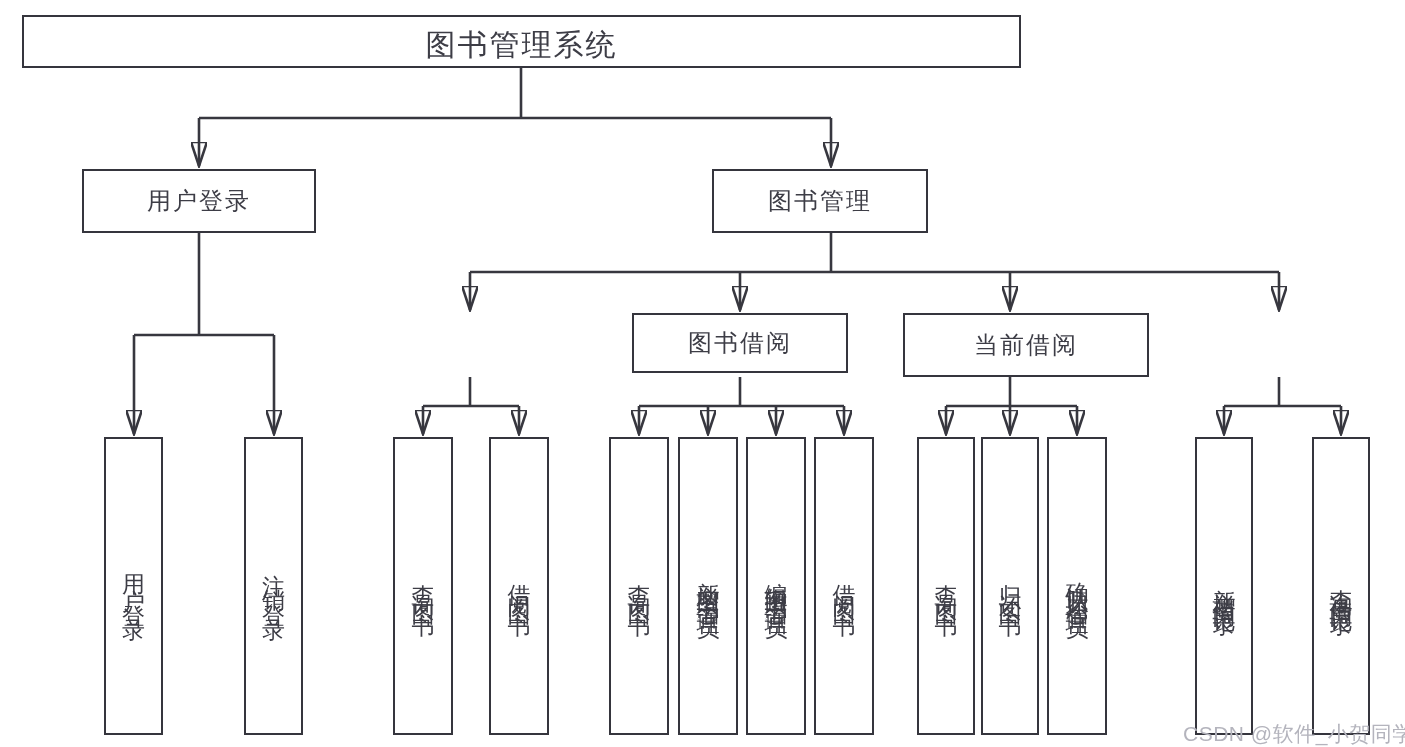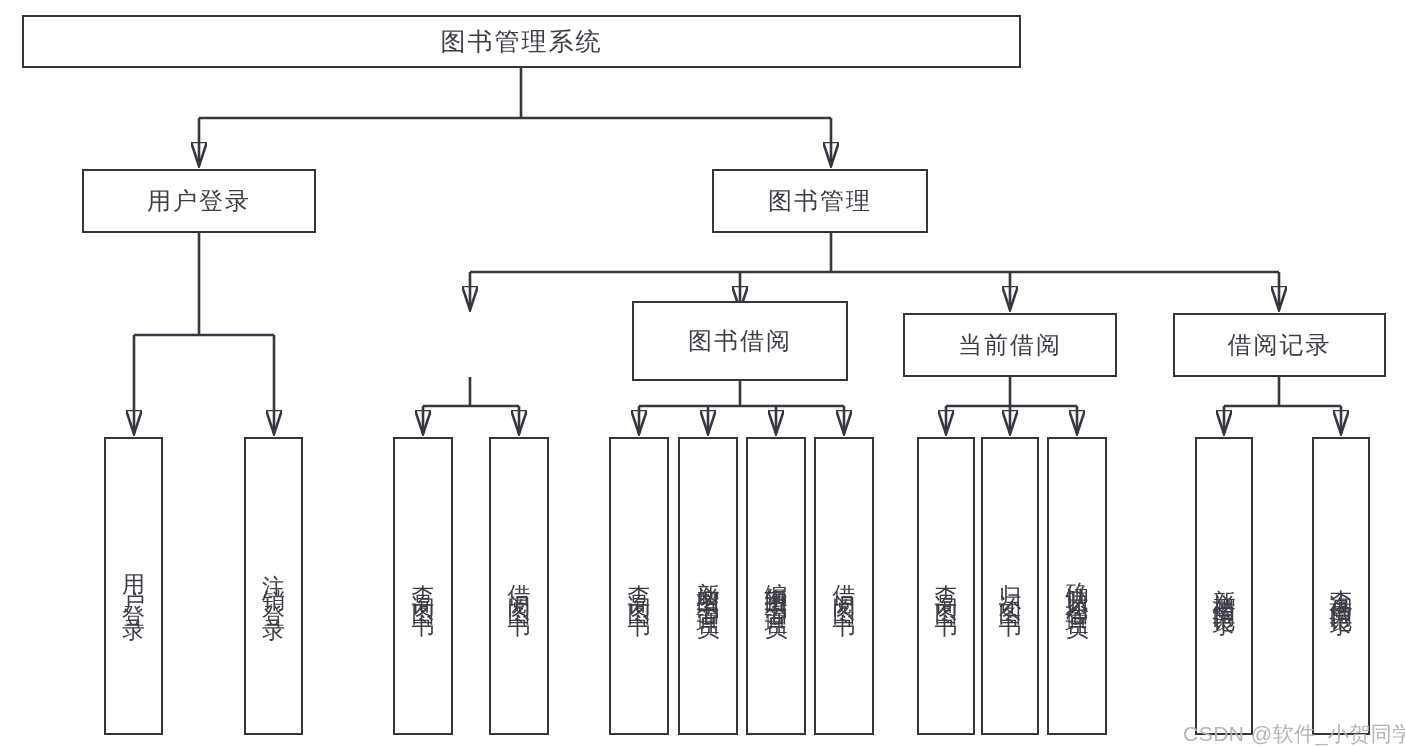--- a/index.html
+++ b/index.html
@@ -14,21 +14,21 @@
   .connectors path,.connectors line{stroke:#37373f;stroke-width:2.6;fill:none;}
   .node{
     position:absolute;
     box-sizing:border-box;
     border:2px solid #35353d;
     background:#ffffff;
     display:flex;align-items:center;justify-content:center;
     color:#3d3d46;
   }
   .hlabel{font-size:24px;letter-spacing:2px;white-space:nowrap;}
-  .root-label{font-size:25px;letter-spacing:2px;}
+  .root-label{font-size:30px;letter-spacing:2px;align-items:flex-end;}
   .vnode span{
     writing-mode:vertical-rl;
     text-orientation:mixed;
     font-size:23px;
     line-height:1;
   }
   .sp-wide span{letter-spacing:15px;}
   .sp-mid span{letter-spacing:10px;}
   .sp-narrow span{letter-spacing:5px;}
   .watermark{
@@ -98,28 +98,25 @@
     <span>图书管理系统</span>
   </div>
 
   <div class="node hlabel" style="left:82px;top:169px;width:234px;height:64px;">
     <span>用户登录</span>
   </div>
   <div class="node hlabel" style="left:712px;top:169px;width:216px;height:64px;">
     <span>图书管理</span>
   </div>
 
-  <div class="node hlabel" style="left:632px;top:301px;width:216px;height:80px;">
+  <div class="node hlabel" style="left:632px;top:313px;width:216px;height:60px;">
     <span>图书借阅</span>
   </div>
-  <div class="node hlabel" style="left:903px;top:313px;width:214px;height:64px;">
+  <div class="node hlabel" style="left:903px;top:313px;width:246px;height:64px;">
     <span>当前借阅</span>
-  </div>
-  <div class="node hlabel" style="left:1173px;top:313px;width:213px;height:64px;">
-    <span>借阅记录</span>
   </div>
 
   <div class="node vnode sp-wide" style="left:104px;top:437px;width:59px;height:298px;">
     <span>用户登录</span>
   </div>
   <div class="node vnode sp-wide" style="left:244px;top:437px;width:59px;height:298px;">
     <span>注销登录</span>
   </div>
 
   <div class="node vnode sp-mid" style="left:393px;top:437px;width:60px;height:298px;">

